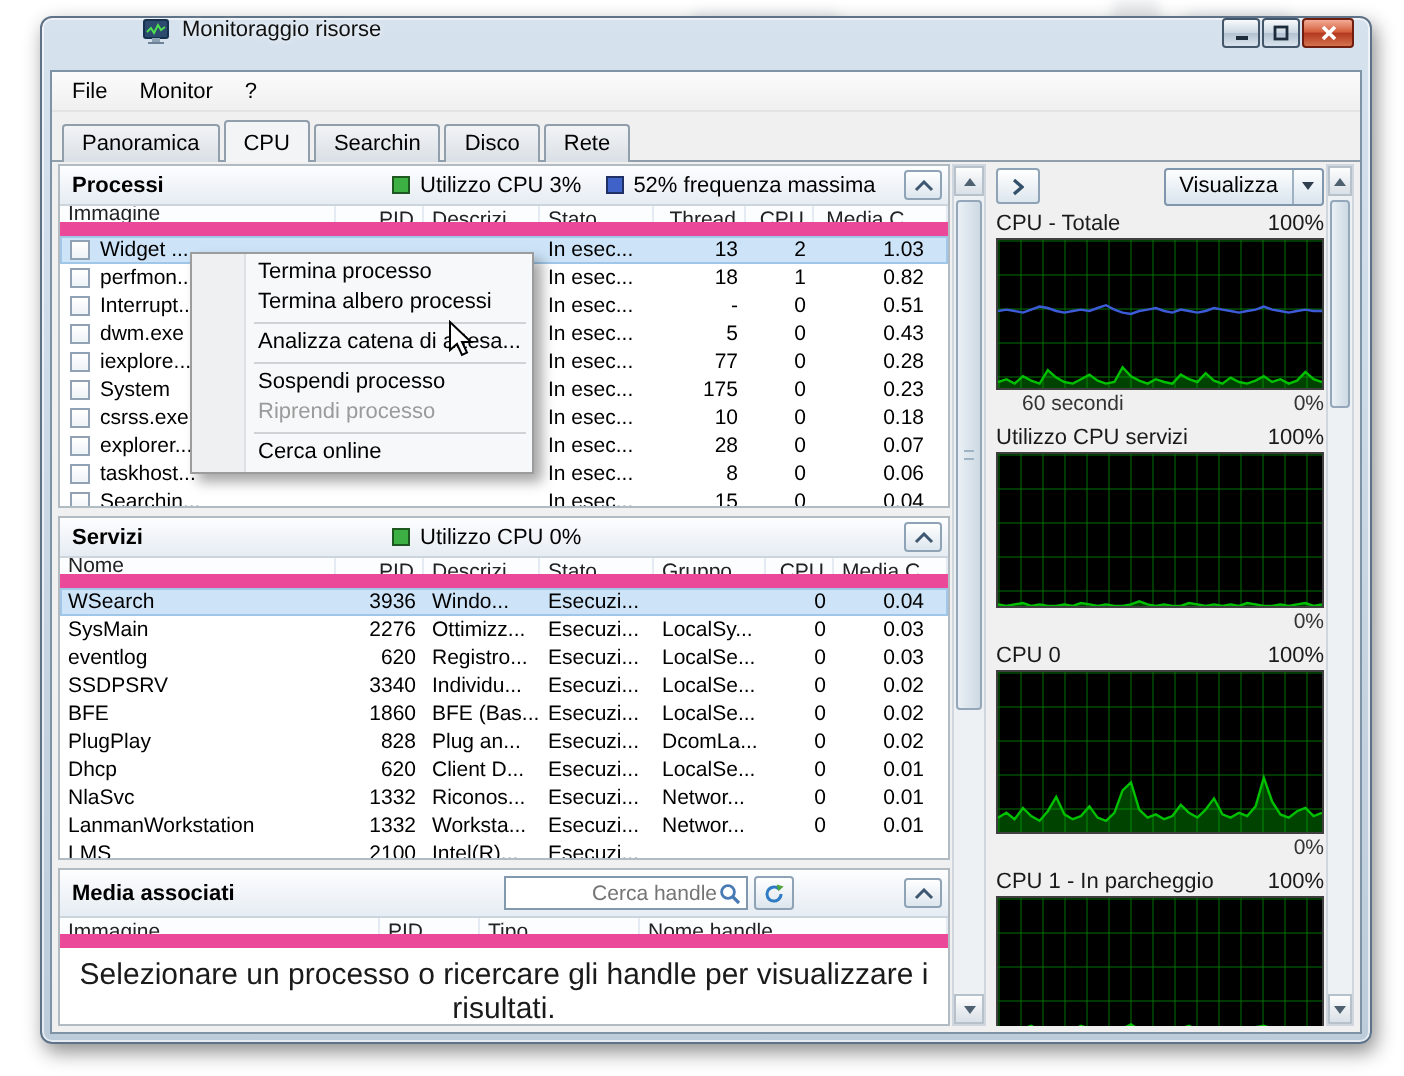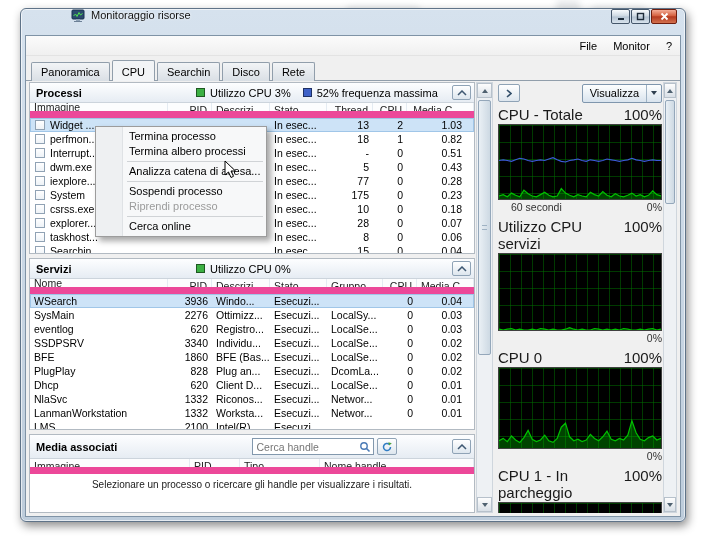--- a/index.html
+++ b/index.html
@@ -21,22 +21,22 @@
   .apptitle { margin-left:6px; color:#111; text-shadow:0 0 3px #fff; }
   .win-controls { margin-left:auto; display:flex; }
   .wbtn { width:19px; height:15px; border:1px solid #44566a; border-radius:2px; margin-left:1px;
           background:linear-gradient(#f8fbfd,#ccd8e2 48%,#b4c3d2 52%,#d8e3ed);
           display:flex; align-items:center; justify-content:center; }
   .wbtn.close { width:26px; background:linear-gradient(#f3ac96,#d4603f 45%,#b43a20 52%,#d3714e);
                 border-color:#6e1d0e; }
   .client { position:absolute; left:4px; right:4px; top:26px; bottom:4px;
             background:#f0f0f0; border:1px solid #7f93a6; }
 
-  .menubar { height:20px; display:flex; align-items:center; padding-left:15px;
-             background:linear-gradient(#fbfbfb,#f0f0f0); border-bottom:1px solid #e3e3e3;justify-content:flex-end; }
+  .menubar { height:20px; display:flex; align-items:center; padding-left:2px;
+             background:linear-gradient(#fbfbfb,#f0f0f0); border-bottom:1px solid #e3e3e3; }
   .menubar .mitem { padding:2px 8px; }
 
   .tabbar { height:25px; display:flex; align-items:flex-end; padding-left:5px;
             border-bottom:1px solid #919eab; background:#f0f0f0; position:relative; }
   .tab { padding:3px 9px; border:1px solid #919eab; border-bottom:none; border-radius:2px 2px 0 0;
          background:linear-gradient(#f2f4f6,#d9dfe5); margin-right:2px; position:relative; top:1px; }
   .tab.active { background:#f2f4f6; z-index:2; padding-top:5px; }
 
   .main { position:absolute; top:46px; left:3px; right:3px; bottom:3px; display:flex; }
 
@@ -70,27 +70,27 @@
   .c3 { width:58px; flex:none; }
   .c4 { width:57px; flex:none; }
   .c5 { width:46px; flex:none; text-align:right; }
   .cg { width:56px; flex:none; }
   .c6 { width:34px; flex:none; text-align:right; }
   .c7 { flex:1; text-align:right; padding-right:12px; }
   .cb { width:10px; height:10px; border:1px solid #90a2b4; background:linear-gradient(#fff,#eef3f7);
         margin:0 5px 0 1px; flex:none; }
   .h1 { width:160px; flex:none; } .h2 { width:50px; flex:none; } .h3 { width:80px; flex:none; }
   .h4 { flex:1; }
-  .empty-msg { padding-top:5px; text-align:center; font-size:10px; color:#1a1a1a; }
+  .empty-msg { padding-top:5px; text-align:center; font-size:15px; color:#1a1a1a; }
 
   .hand-header { height:24px; flex:0 0 24px; }
   .search-wrap { margin-left:auto; display:flex; align-items:center; height:17px; width:122px;
                  border:1px solid #8298ad; background:#fff; padding:0 2px 0 4px; }
   .search-wrap input { border:none; outline:none; flex:1; min-width:0; font-size:10.5px;
-                       font-family:"Liberation Sans",sans-serif; color:#444; }
+                       font-family:"Liberation Sans",sans-serif; color:#444;text-align:right; }
   .mini-btn { width:20px; height:17px; flex:none; margin-left:3px; border:1px solid #8fa3b6;
               border-radius:2px; background:linear-gradient(#ffffff,#dde6ee);
               display:flex; align-items:center; justify-content:center; }
 
   
   .v-scroll { width:17px; flex:none; margin:0 1px; background:#eef1f4; border:1px solid #cfd6dd;
               display:flex; flex-direction:column; }
   .v-scroll.narrow { width:14px; margin:0 0 0 1px; }
   .sb-btn { height:15px; flex:none; background:linear-gradient(#fdfdfd,#d9e0e7);
             border:1px solid #b7c1cb; display:flex; align-items:center; justify-content:center; }
@@ -114,21 +114,21 @@
              justify-content:center; font-weight:bold; color:#33506b; }
   .rp-views { margin-left:auto; height:19px; display:flex; align-items:center;
               border:1px solid #7f96ad; border-radius:2px;
               background:linear-gradient(#fdfefe,#d9e4ee); }
   .rp-views .lbl { padding:0 7px; }
   .rp-views .arrow { width:15px; align-self:stretch; border-left:1px solid #9fb2c4;
                      display:flex; align-items:center; justify-content:center; }
   .dd-tri { width:0; height:0; border-left:3px solid transparent; border-right:3px solid transparent;
             border-top:4px solid #2f3f4f; }
   .chart-block { margin-bottom:5px; }
-  .ct-row { display:flex; justify-content:space-between; font-size:15px; margin-bottom:1px;
+  .ct-row { display:flex; justify-content:space-between; font-size:11px; margin-bottom:1px;
             color:#1a1a1a; }
   .cb-row { display:flex; justify-content:space-between; font-size:10.5px; margin-top:1px; color:#333;padding-left:13px; }
   .chart-box { position:relative; background-color:#000; border:1px solid #3f3f3f;
     background-image:linear-gradient(to right,rgba(0,115,0,.5) 1px,transparent 1px),
                      linear-gradient(to bottom,rgba(0,115,0,.5) 1px,transparent 1px);
     background-size:11px 17px; }
   .chart-box svg { position:absolute; left:0; top:0; }
   .hb1 { height:76px; } .hb2 { height:78px; } .hb3 { height:82px; } .hb4 { height:70px; }
 
   

